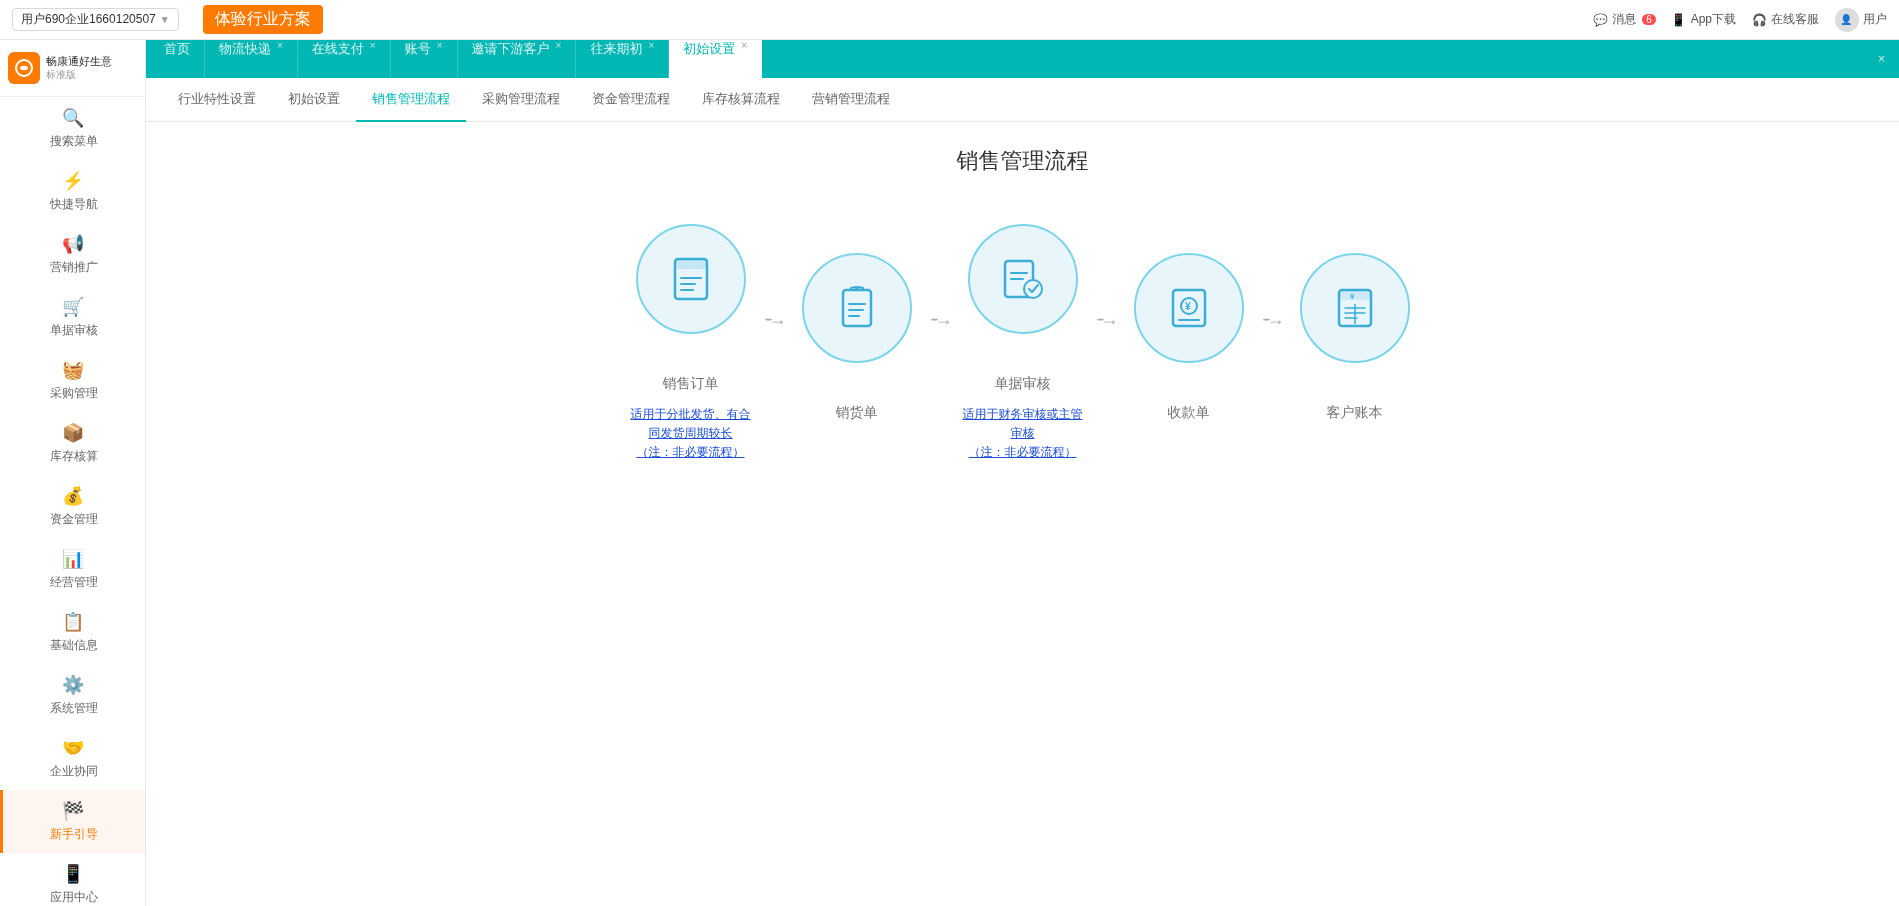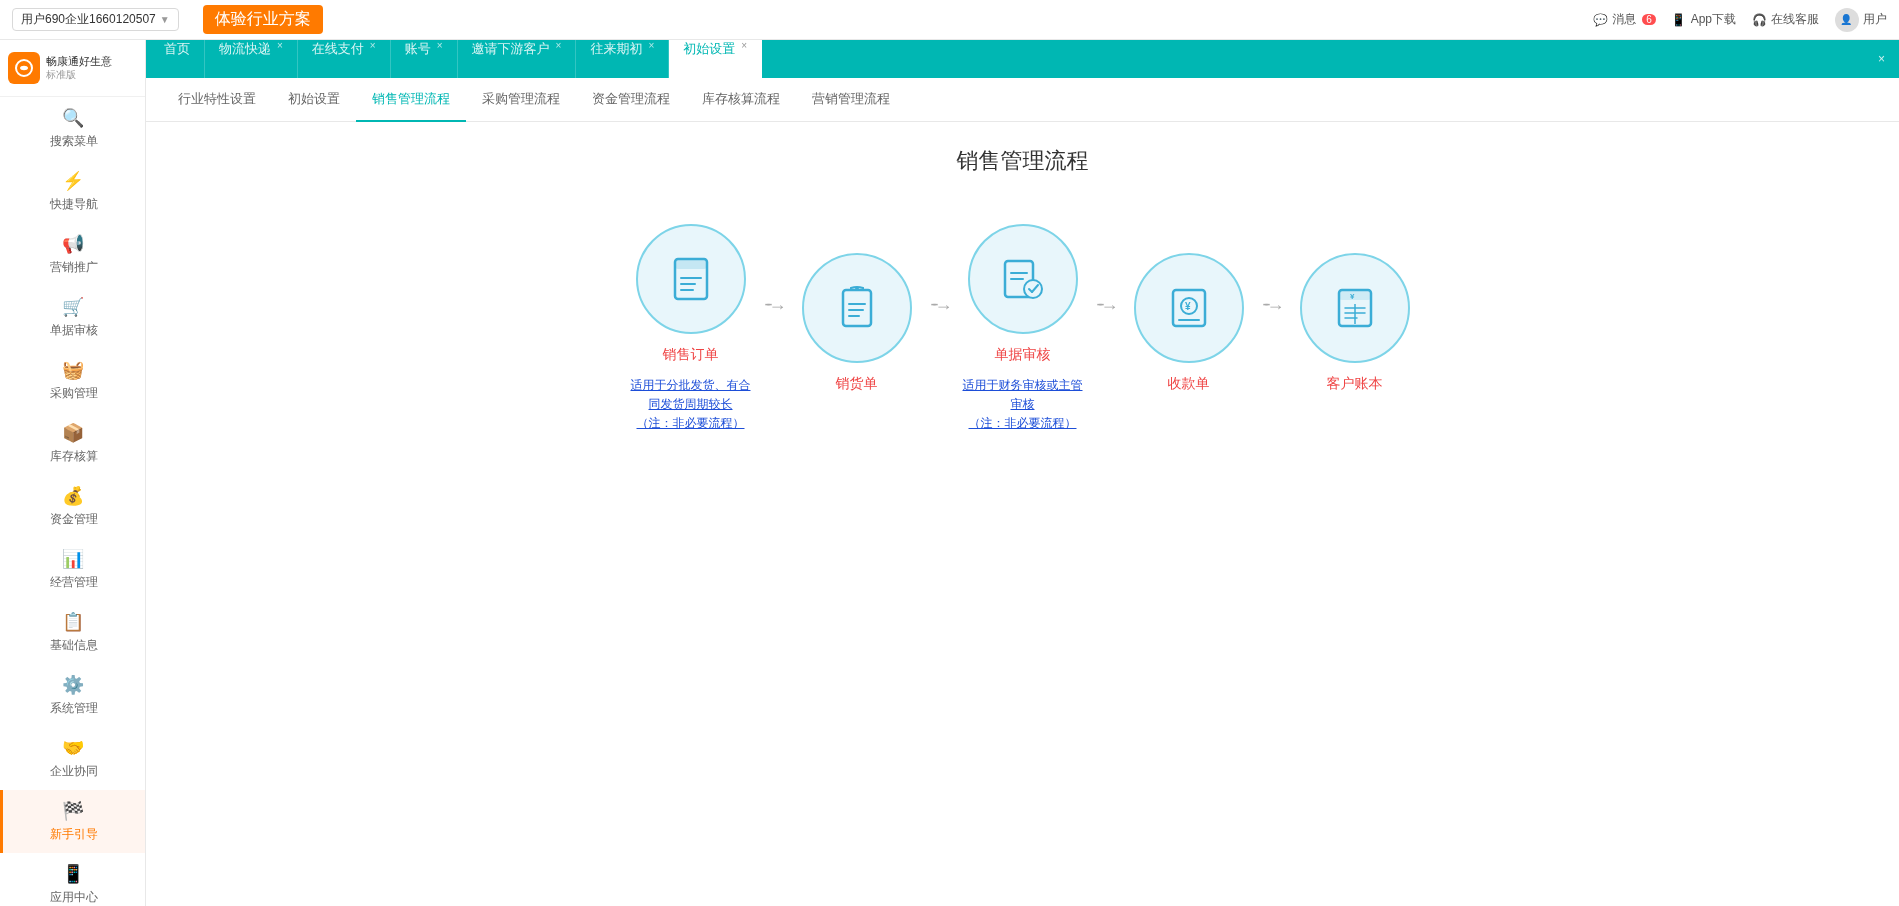--- a/index.html
+++ b/index.html
@@ -124,21 +124,21 @@
     .flow-diagram { display: flex; align-items: center; justify-content: center; gap: 0; flex-wrap: nowrap; }
     .flow-step { display: flex; flex-direction: column; align-items: center; gap: 12px; min-width: 140px; }
     .flow-circle {
       width: 110px; height: 110px; border-radius: 50%;
       border: 2px solid #7dd4e8;
       background: #e8f6fb;
       display: flex; align-items: center; justify-content: center;
       position: relative;
     }
     .flow-circle svg { width: 52px; height: 52px; }
-    .flow-label { font-size: 14px; font-weight: 500; color: #ef4444; }
+    .flow-label { font-size: 14px; font-weight: 500; color: #737373; margin-top: 29px; }
     .flow-desc { font-size: 12px; color: #1d4ed8; text-align: center; line-height: 1.6; max-width: 130px; text-decoration: underline; }
     .flow-arrow { font-size: 18px; color: #aaa; margin: 0 4px; letter-spacing: -4px; padding-bottom: 48px; white-space: nowrap; }
   </style>
 </head>
 <body>
 
 <div class="top-bar">
   <div class="top-bar-left">
     <div class="user-selector">
       <span>用户690企业1660120507</span>

